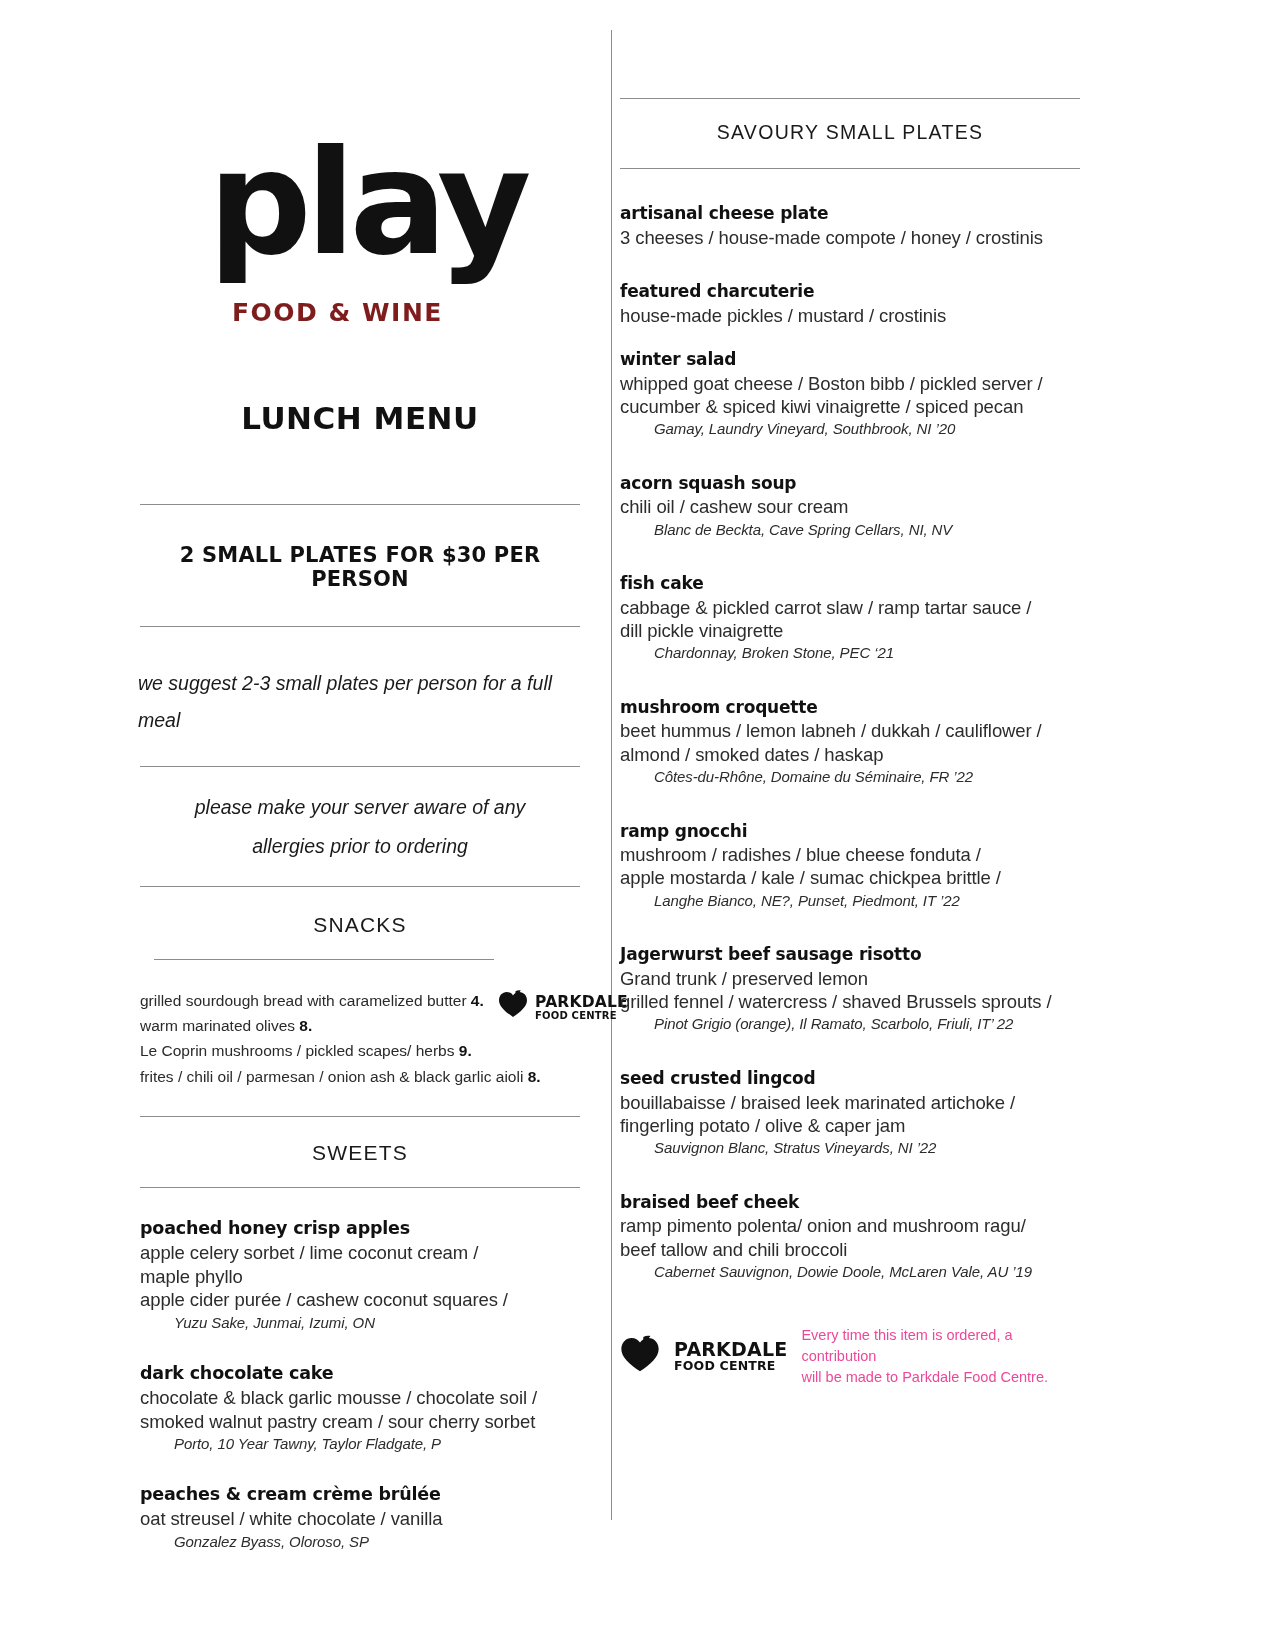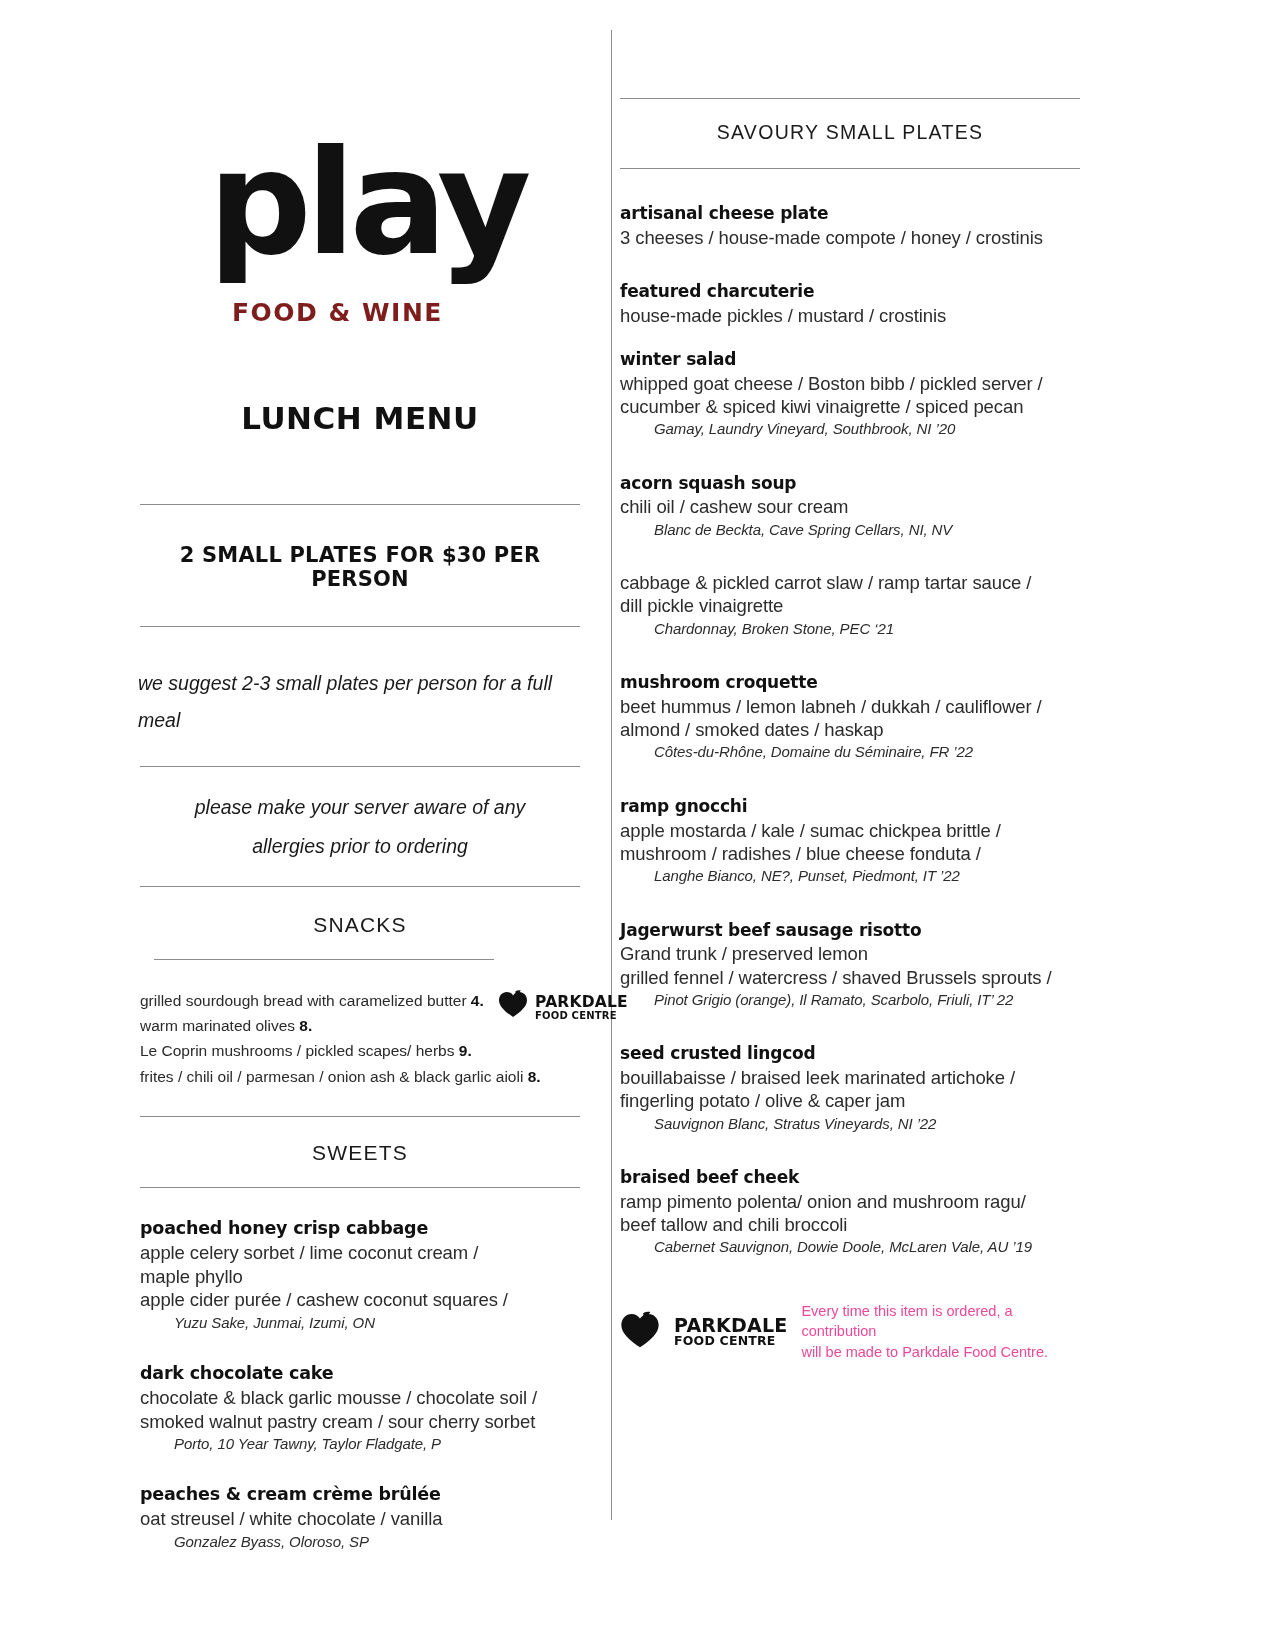--- a/index.html
+++ b/index.html
@@ -239,21 +239,21 @@
         <div><span>Le Coprin mushrooms / pickled scapes/ herbs </span><span class="price">9.</span></div>
         <div><span>frites / chili oil / parmesan / onion ash &amp; black garlic aioli </span><span class="price">8.</span></div>
       </div>
 
     <div class="rule" style="margin-top:27px;"></div>
     <div class="section-head" style="margin-top:24px;">SWEETS</div>
     <div class="rule" style="margin-top:22px;"></div>
 
     <div id="sweets-list" style="margin-top:28px;">
         <div class="dish">
-          <div class="dish-name">poached honey crisp cabbage</div>
+          <div class="dish-name">poached honey crisp apples</div>
           <div class="dish-desc">apple celery sorbet / lime coconut cream /</div>
           <div class="dish-desc">maple phyllo</div>
           <div class="dish-desc">apple cider purée / cashew coconut squares /</div>
           <div class="dish-pairing">Yuzu Sake, Junmai, Izumi, ON</div>
         </div>
         <div class="dish" style="margin-top: 26px;">
           <div class="dish-name">dark chocolate cake</div>
           <div class="dish-desc">chocolate &amp; black garlic mousse / chocolate soil /</div>
           <div class="dish-desc">smoked walnut pastry cream / sour cherry sorbet</div>
           <div class="dish-pairing">Porto, 10 Year Tawny, Taylor Fladgate, P</div>
@@ -289,34 +289,35 @@
           <div class="dish-desc">whipped goat cheese / Boston bibb / pickled server /</div>
           <div class="dish-desc">cucumber &amp; spiced kiwi vinaigrette / spiced pecan</div>
           <div class="dish-pairing">Gamay, Laundry Vineyard, Southbrook, NI ’20</div>
         </div>
         <div class="dish" style="margin-top: 30px;">
           <div class="dish-name">acorn squash soup</div>
           <div class="dish-desc">chili oil / cashew sour cream</div>
           <div class="dish-pairing">Blanc de Beckta, Cave Spring Cellars, NI, NV</div>
         </div>
         <div class="dish" style="margin-top: 30px;">
+          <div class="dish-name">fish cake</div>
           <div class="dish-desc">cabbage &amp; pickled carrot slaw / ramp tartar sauce /</div>
           <div class="dish-desc">dill pickle vinaigrette</div>
           <div class="dish-pairing">Chardonnay, Broken Stone, PEC ‘21</div>
         </div>
         <div class="dish" style="margin-top: 30px;">
           <div class="dish-name">mushroom croquette</div>
           <div class="dish-desc">beet hummus / lemon labneh / dukkah / cauliflower /</div>
           <div class="dish-desc">almond / smoked dates / haskap</div>
           <div class="dish-pairing">Côtes-du-Rhône, Domaine du Séminaire, FR ’22</div>
         </div>
         <div class="dish" style="margin-top: 30px;">
           <div class="dish-name">ramp gnocchi</div>
+          <div class="dish-desc">mushroom / radishes / blue cheese fonduta /</div>
           <div class="dish-desc">apple mostarda / kale / sumac chickpea brittle /</div>
-          <div class="dish-desc">mushroom / radishes / blue cheese fonduta /</div>
           <div class="dish-pairing">Langhe Bianco, NE?, Punset, Piedmont, IT ’22</div>
         </div>
         <div class="dish" style="margin-top: 30px;">
           <div class="dish-name">Jagerwurst beef sausage risotto</div>
           <div class="dish-desc">Grand trunk / preserved lemon</div>
           <div class="dish-desc">grilled fennel / watercress / shaved Brussels sprouts /</div>
           <div class="dish-pairing">Pinot Grigio (orange), Il Ramato, Scarbolo, Friuli, IT’ 22</div>
         </div>
         <div class="dish" style="margin-top: 30px;">
           <div class="dish-name">seed crusted lingcod</div>

